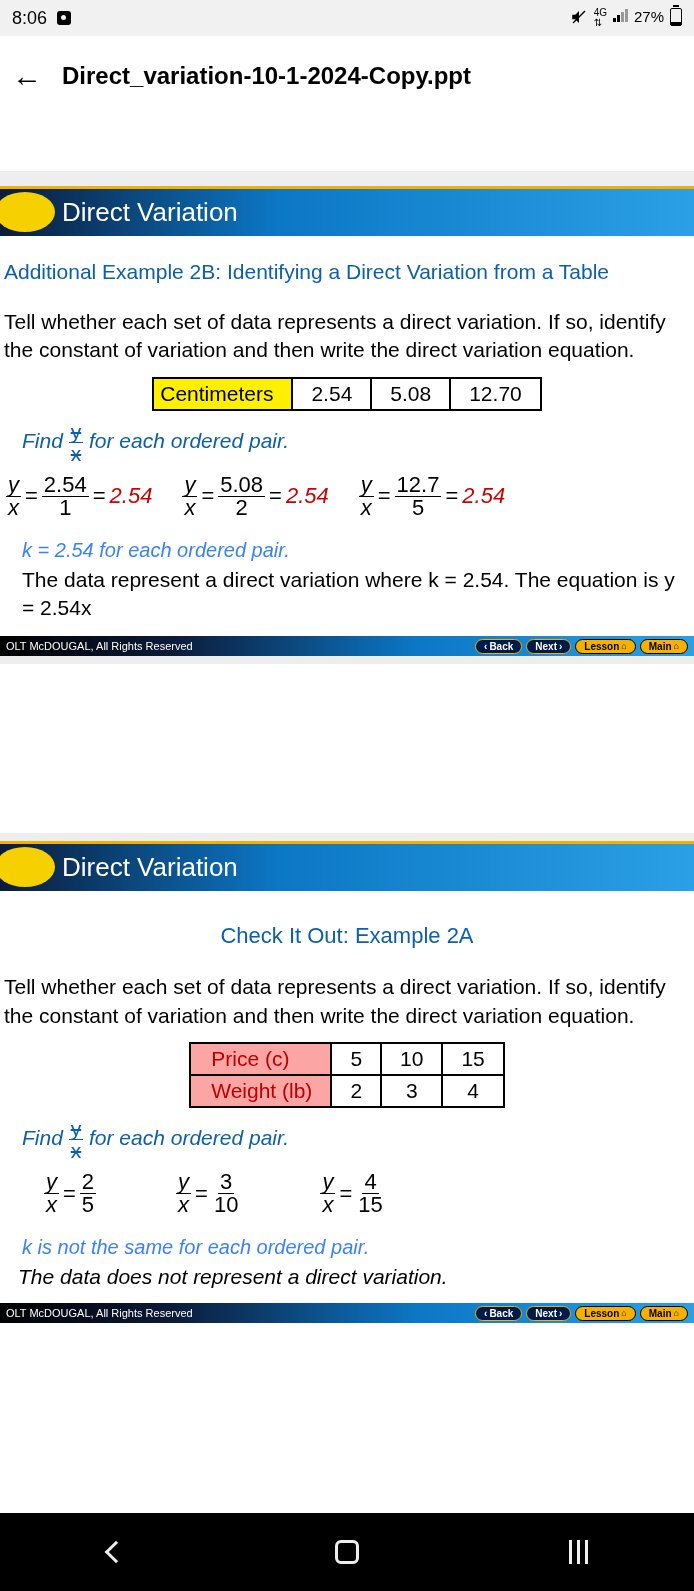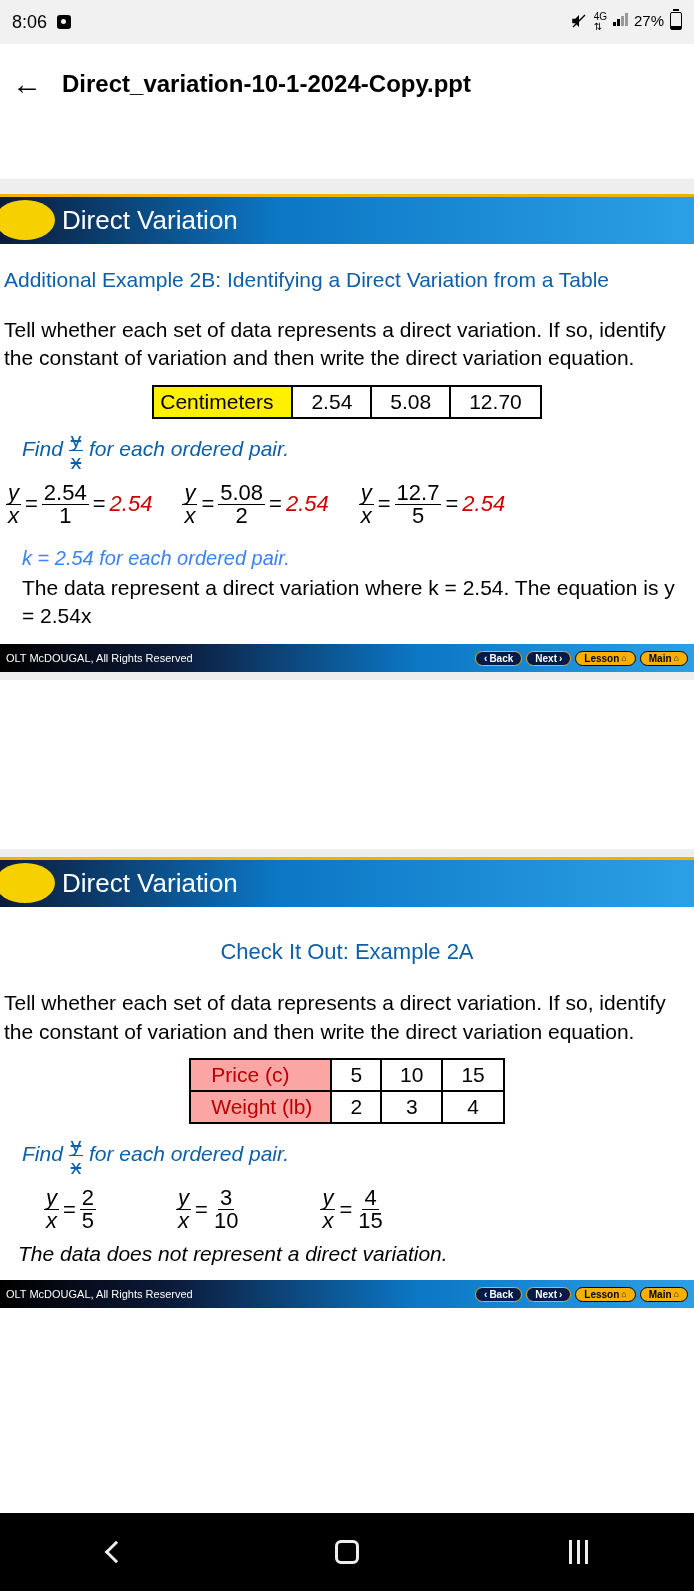--- a/index.html
+++ b/index.html
@@ -1,19 +1,19 @@
 <!DOCTYPE html>
 <html><head>
 <meta charset="utf-8">
 <style>
   * { box-sizing: border-box; margin: 0; padding: 0; }
   body { width: 694px; height: 1591px; background: #fff; font-family: Arial, sans-serif; overflow: hidden; position: relative; }
 
   
-  .status-bar { height: 44px; background: #f1f1f1; display: flex; justify-content: space-between; align-items: center; padding: 0 12px; font-size: 18px; font-weight: 500; }
+  .status-bar { height: 36px; background: #f1f1f1; display: flex; justify-content: space-between; align-items: center; padding: 0 12px; font-size: 18px; font-weight: 500; }
   .status-left { display: flex; align-items: center; gap: 10px; }
   .status-right { display: flex; gap: 6px; font-size: 15px; }
   .dot-icon { width: 14px; height: 14px; background: #000; border-radius: 3px; position: relative; }
   .dot-icon::after { content:''; position:absolute; width:5px; height:5px; background:#f1f1f1; border-radius:50%; top:4px; left:4px;}
   .battery-icon { width: 12px; height: 18px; border: 1.5px solid #000; border-radius: 2px; position: relative; }
   .battery-icon::before { content:''; position:absolute; width:6px; height:2px; background:#000; top:-4px; left:2px;}
   .battery-icon::after { content:''; position:absolute; left:0; right:0; bottom:0; height:13%; background:#000;}
   .signal-bars { display:flex; align-items:flex-end; gap:1px; height:14px;}
   .signal-bars span { width:3px; background:#000;}
   .signal-bars span:nth-child(1){height:4px;}
@@ -57,21 +57,21 @@
 
   .calc-row { display:flex; gap:30px; font-size:22px; padding:4px 2px; align-items:center; flex-wrap:nowrap;}
   .calc-item { display:flex; align-items:center; gap:4px; white-space:nowrap;}
   .calc-item .red-text { font-style:italic;}
 
   .k-line { color:#3b82f6; font-style:italic; font-size:20px; margin:16px 0 4px 18px;}
   .result-line { font-size:21px; line-height:1.35; margin:2px 0 6px 18px;}
   .result-italic { font-style:italic; font-size:21px; margin:6px 0 6px 14px;}
 
   
-  .slide-footer { height:28px; background:linear-gradient(90deg,#000 0%,#0c1b3a 25%,#0c77c5 60%,#2ba0e6 100%); display:flex; align-items:center; justify-content:space-between; padding:4px 6px; font-size:10px;}
+  .slide-footer { height:20px; background:linear-gradient(90deg,#000 0%,#0c1b3a 25%,#0c77c5 60%,#2ba0e6 100%); display:flex; align-items:center; justify-content:space-between; padding:4px 6px; font-size:10px;}
   .slide-footer .copyright { color:#fff; font-size:11px;}
   .slide-footer .nav { display:flex; gap:4px;}
   .nav-btn { background:#f7b000; color:#000; border-radius:10px; padding:1px 8px; font-size:10px; font-weight:bold; border:1px solid #000; display:flex; align-items:center; gap:2px;}
   .nav-btn.dark { background:#001a4a; color:#fff; border-color:#f7b000;}
   .home-glyph { font-size:9px;}
 
   .mid-gap { height: 185px; background:#fff; border-top:8px solid #eee; border-bottom:8px solid #eee;}
   .subtitle2 { font-size:22px; color:#0c5fa8; text-align:center; margin:18px 0 12px 0;}
 
   
@@ -275,20 +275,21 @@
             <span class="den">x</span>
           </span>
         <span>=</span>
         <span class="frac">
             <span class="num">4</span>
             <span class="den">15</span>
           </span>
       </div>
     </div>
 
+    <div class="k-line">k is not the same for each ordered pair.</div>
     <div class="result-italic">The data does not represent a direct variation.</div>
   </div>
 
   <div class="slide-footer">
     <span class="copyright">OLT McDOUGAL, All Rights Reserved</span>
     <div class="nav">
       <span class="nav-btn dark">‹ <span>Back</span></span>
       <span class="nav-btn dark"><span>Next</span> ›</span>
       <span class="nav-btn">
           <span>Lesson</span> 

